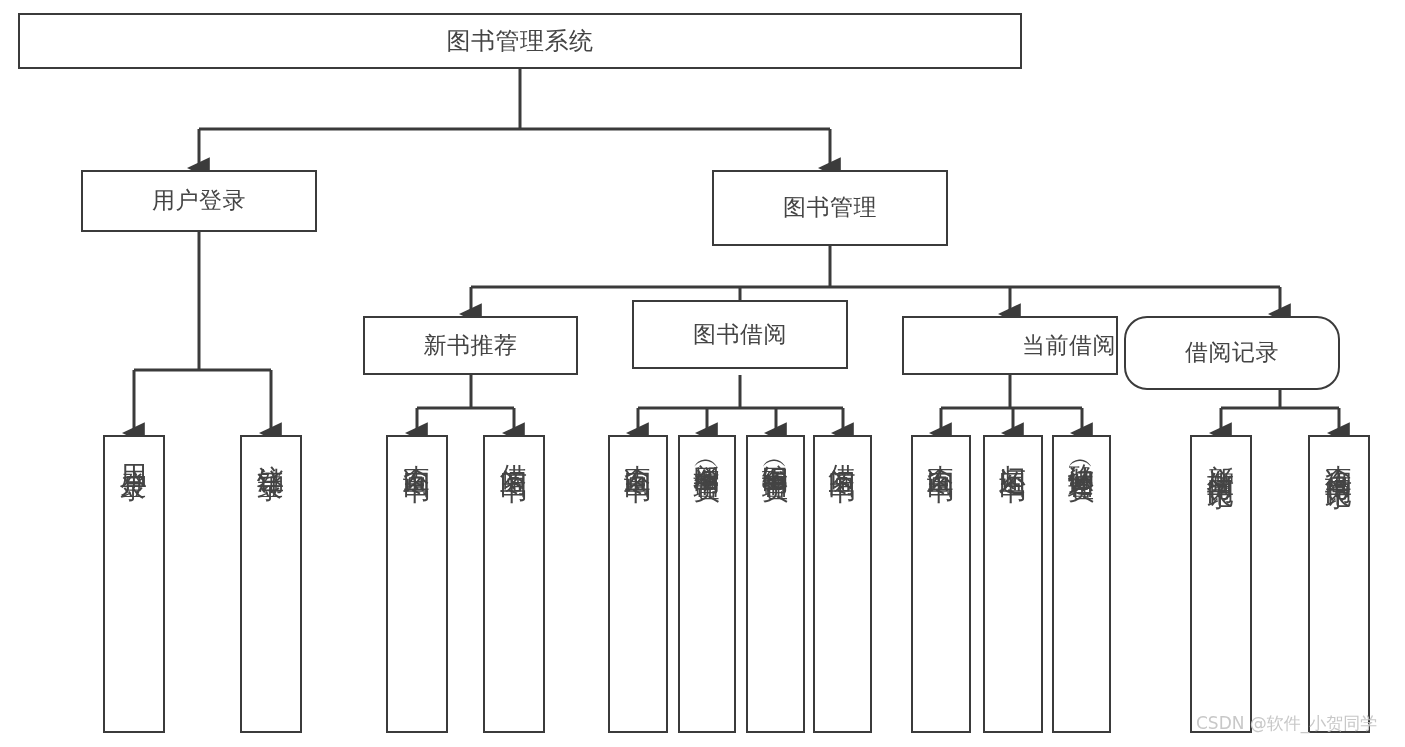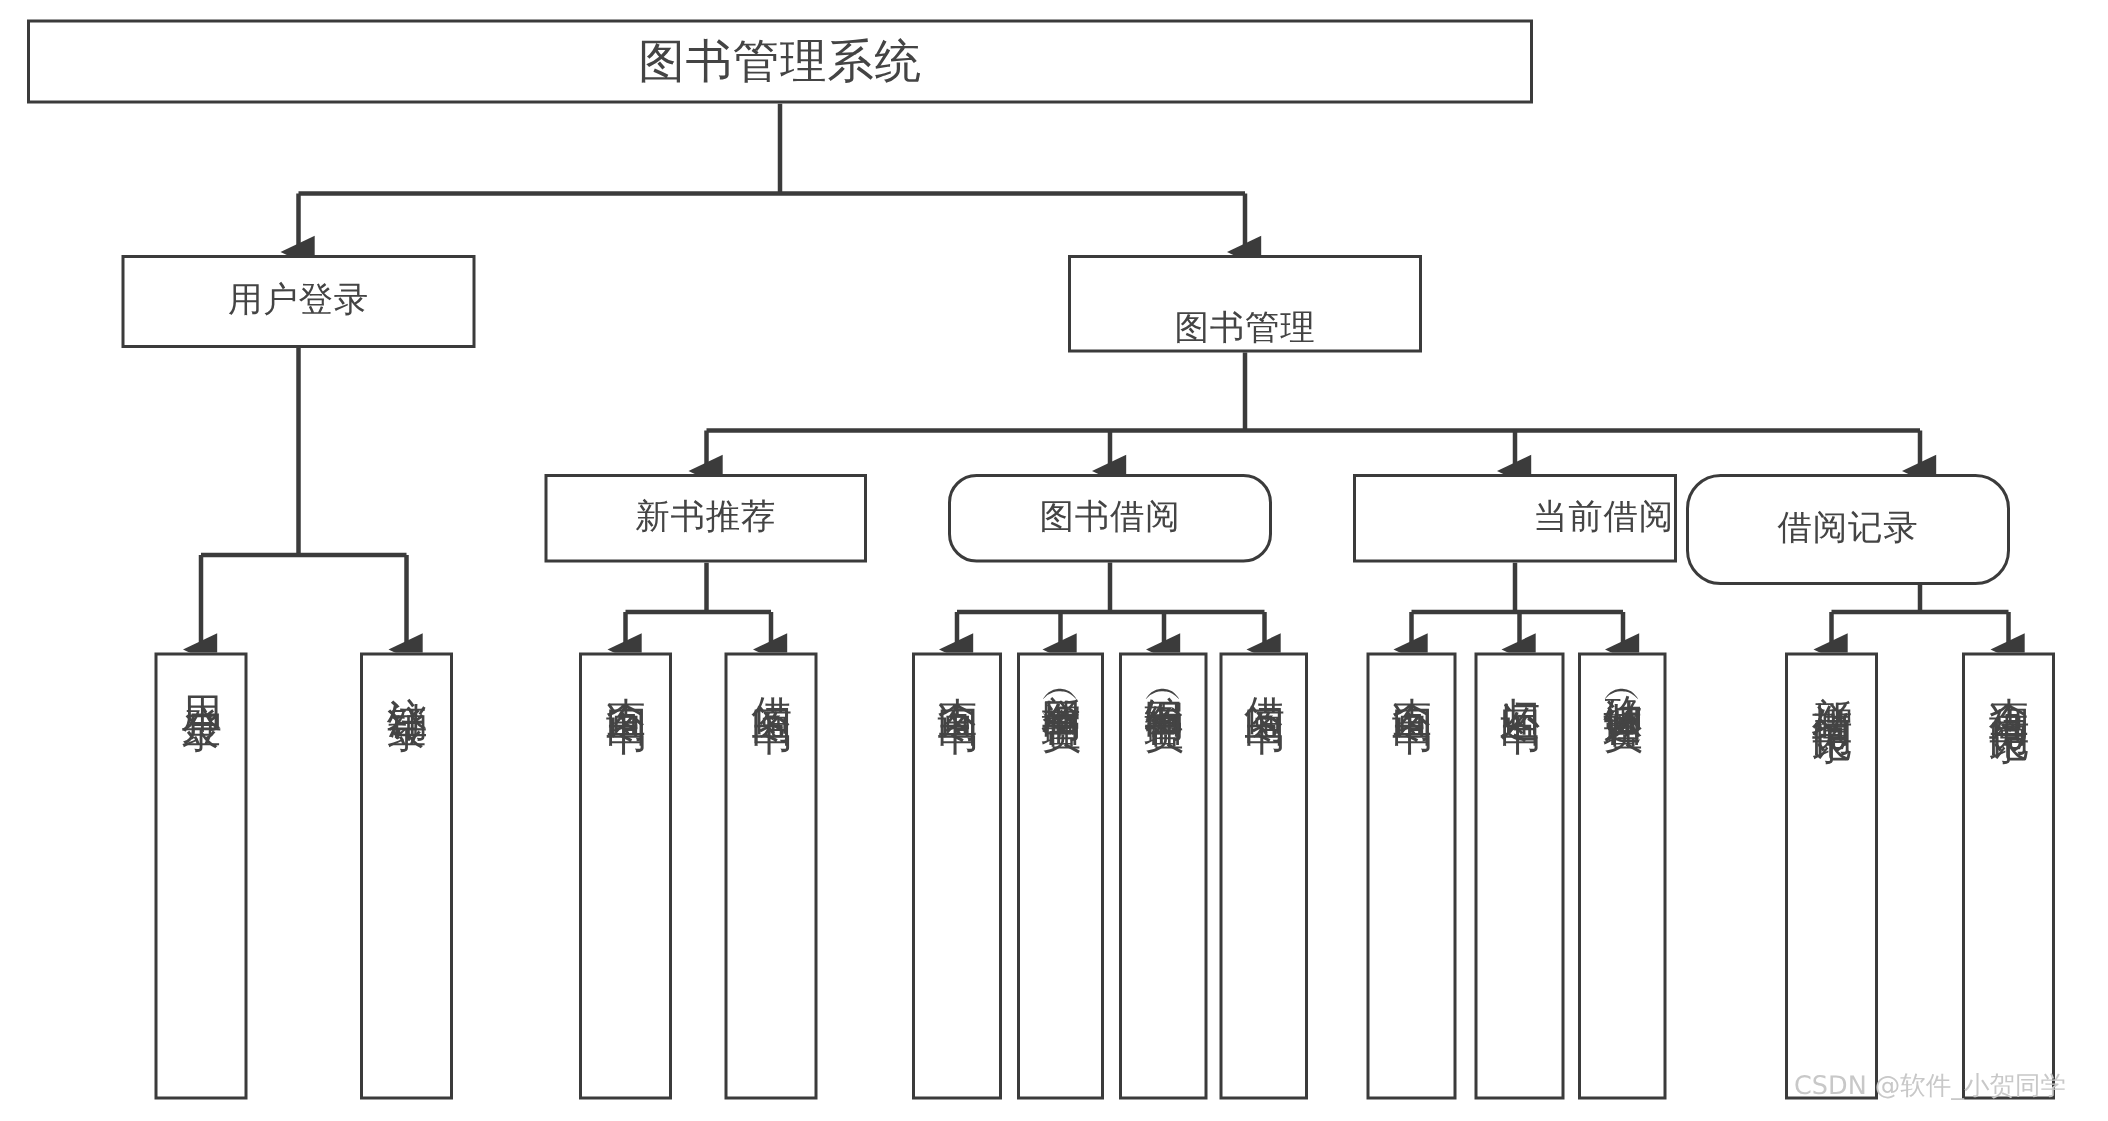--- a/index.html
+++ b/index.html
@@ -40,21 +40,21 @@
     font-family: "DejaVu Sans", "Liberation Sans", sans-serif;
     line-height: 1.12;
     text-align: center;
     white-space: nowrap;
   }
   .node.horiz .node-label {
     font-size: 23px;
     letter-spacing: 0.5px;
   }
   .node.root .node-label {
-    font-size: 31px;
+    font-size: 24px;
   }
   .node.vert {
     align-items: flex-start;
     justify-content: center;
     padding-top: 6px;
   }
   .node.vert .node-label {
     writing-mode: vertical-rl;
     text-orientation: upright;
     font-size: 27px;
@@ -123,27 +123,27 @@
       </g>
   </svg>
 
   <div id="node-layer">
       <div class="node root horiz" style="left: 18px; top: 13px; width: 1004px; height: 56px;">
         <span class="node-label">图书管理系统</span>
       </div>
       <div class="node horiz" style="left: 81px; top: 170px; width: 236px; height: 62px;">
         <span class="node-label">用户登录</span>
       </div>
-      <div class="node horiz" style="left: 712px; top: 170px; width: 236px; height: 65px; align-items: flex-end;">
+      <div class="node horiz" style="left: 712px; top: 170px; width: 236px; height: 76px;">
         <span class="node-label">图书管理</span>
       </div>
       <div class="node horiz" style="left: 363px; top: 316px; width: 215px; height: 59px;">
         <span class="node-label">新书推荐</span>
       </div>
-      <div class="node horiz" style="left: 632px; top: 316px; width: 216px; height: 59px; border-radius: 19px;">
+      <div class="node horiz" style="left: 632px; top: 300px; width: 216px; height: 69px;">
         <span class="node-label">图书借阅</span>
       </div>
       <div class="node horiz" style="left: 902px; top: 316px; width: 216px; height: 59px; justify-content: flex-end;">
         <span class="node-label">当前借阅</span>
       </div>
       <div class="node horiz" style="left: 1124px; top: 316px; width: 216px; height: 74px; border-radius: 23px;">
         <span class="node-label">借阅记录</span>
       </div>
       <div class="node vert" style="left: 103px; top: 435px; width: 62px; height: 298px;">
         <span class="node-label">用户登录</span>

